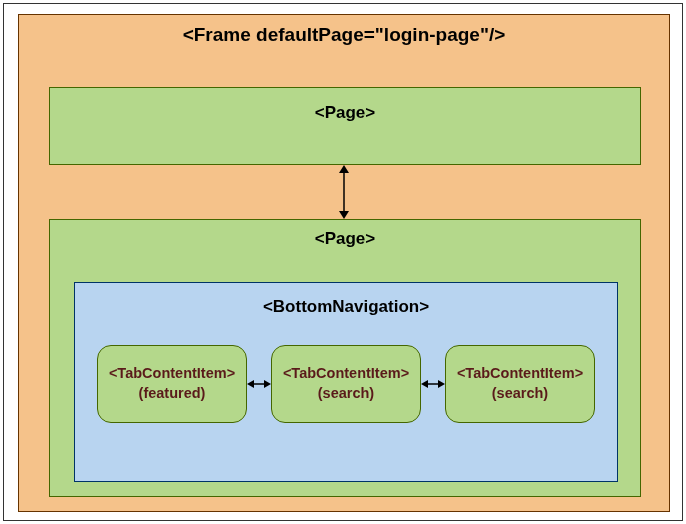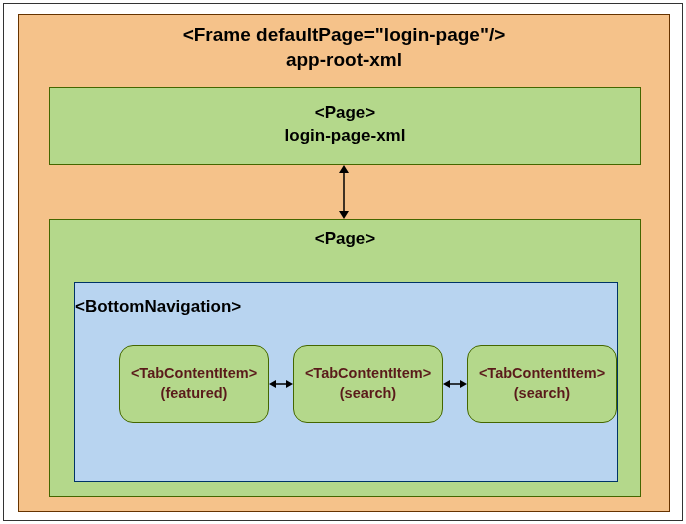--- a/index.html
+++ b/index.html
@@ -71,32 +71,33 @@
   .bottom-nav {
     position: absolute;
     left: 24px;
     top: 62px;
     width: 544px;
     height: 200px;
     background: #b8d4f0;
     border: 1.5px solid #003366;
   }
   .bottom-nav-title {
+    text-align: center;
     font-size: 17px;
     font-weight: bold;
     color: #000;
     padding-top: 14px;
   }
   .tabs-row {
     position: absolute;
     left: 0;
     right: 0;
     top: 62px;
     display: flex;
-    justify-content: flex-end;
+    justify-content: center;
     align-items: center;
   }
   .tab-item {
     width: 150px;
     height: 78px;
     background: #b4d88b;
     border: 1.5px solid #446600;
     border-radius: 14px;
     display: flex;
     flex-direction: column;
@@ -125,27 +126,25 @@
   }
   .v-arrow svg { display: block; }
 </style>
 </head>
 <body>
 
 <div class="canvas">
   <div class="frame-box">
     <div class="frame-title">
       <span>&lt;Frame defaultPage="login-page"/&gt;</span><br>
-      <span>app-root-xml</span>
     </div>
 
     <div class="login-page">
       <div class="page-label">
         <span>&lt;Page&gt;</span><br>
-        <span>login-page-xml</span>
       </div>
     </div>
 
     <div class="v-arrow">
       <svg width="14" height="54" viewBox="0 0 14 54">
         <line x1="7" y1="6" x2="7" y2="48" stroke="#000" stroke-width="1.5"></line>
         <polygon points="7,0 2,8 12,8" fill="#000"></polygon>
         <polygon points="7,54 2,46 12,46" fill="#000"></polygon>
       </svg>
     </div>

